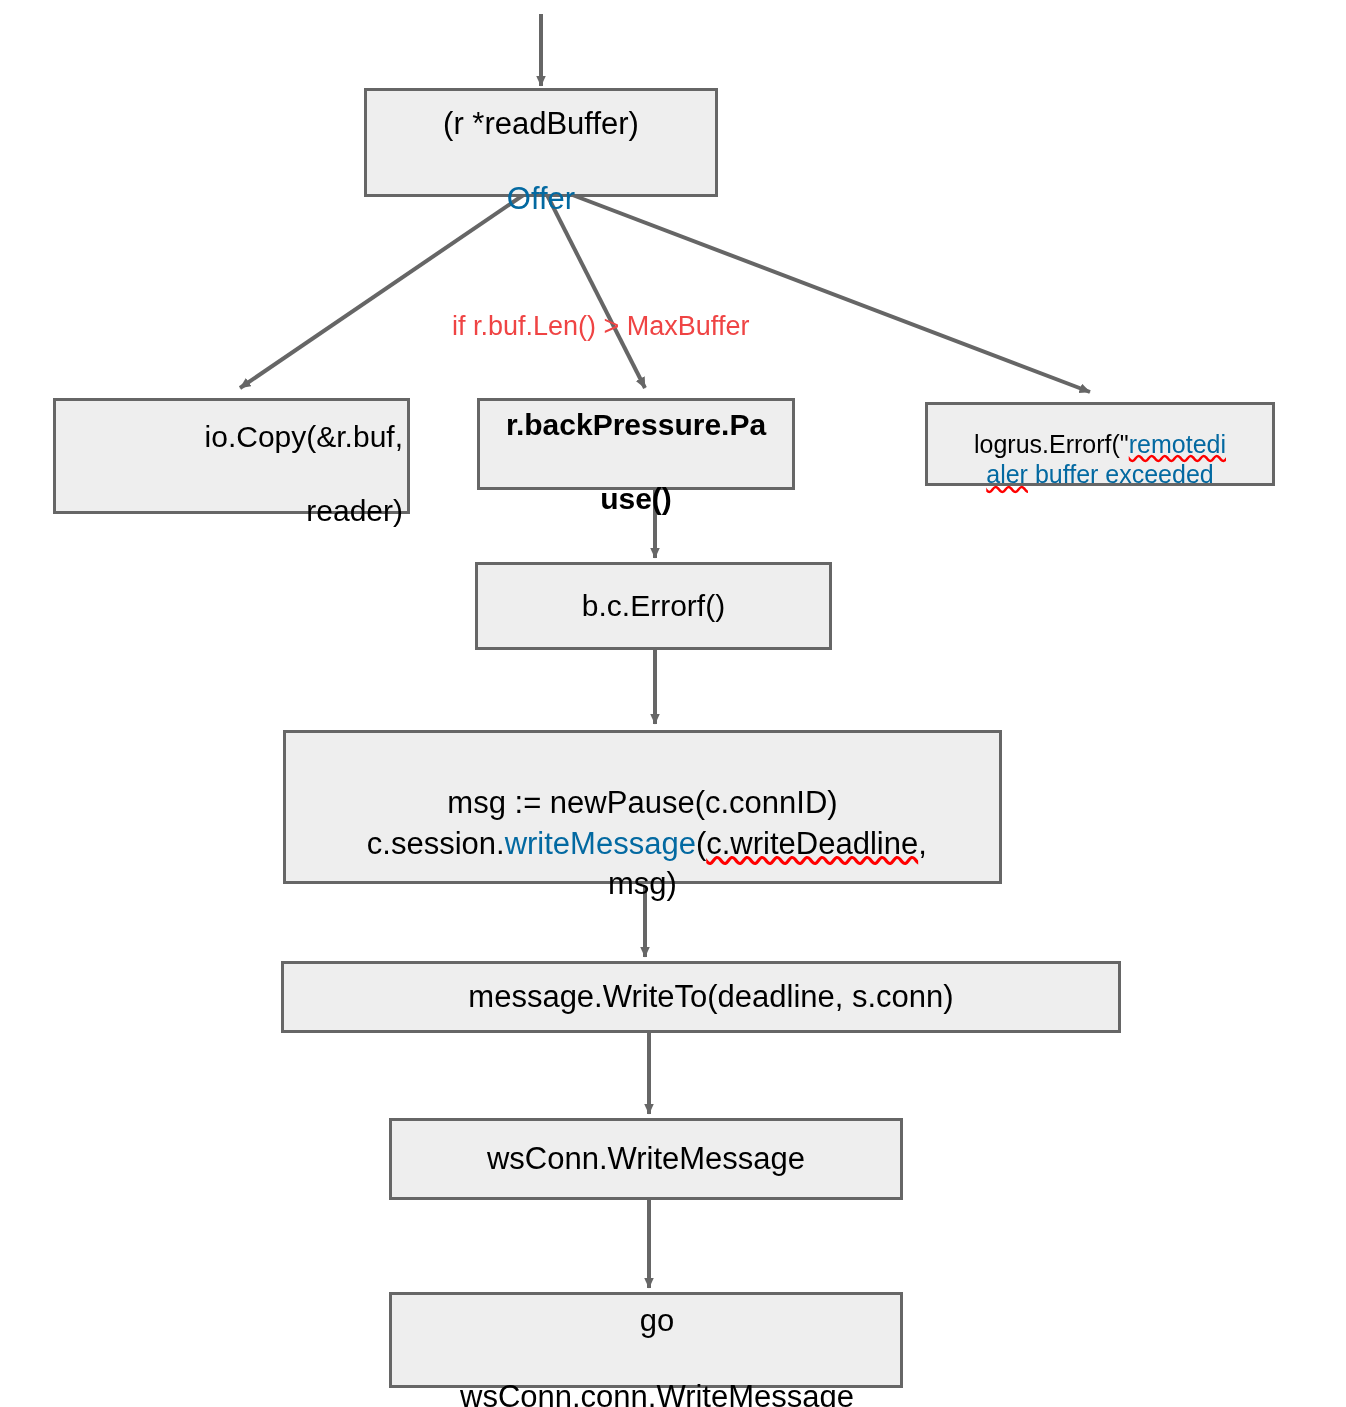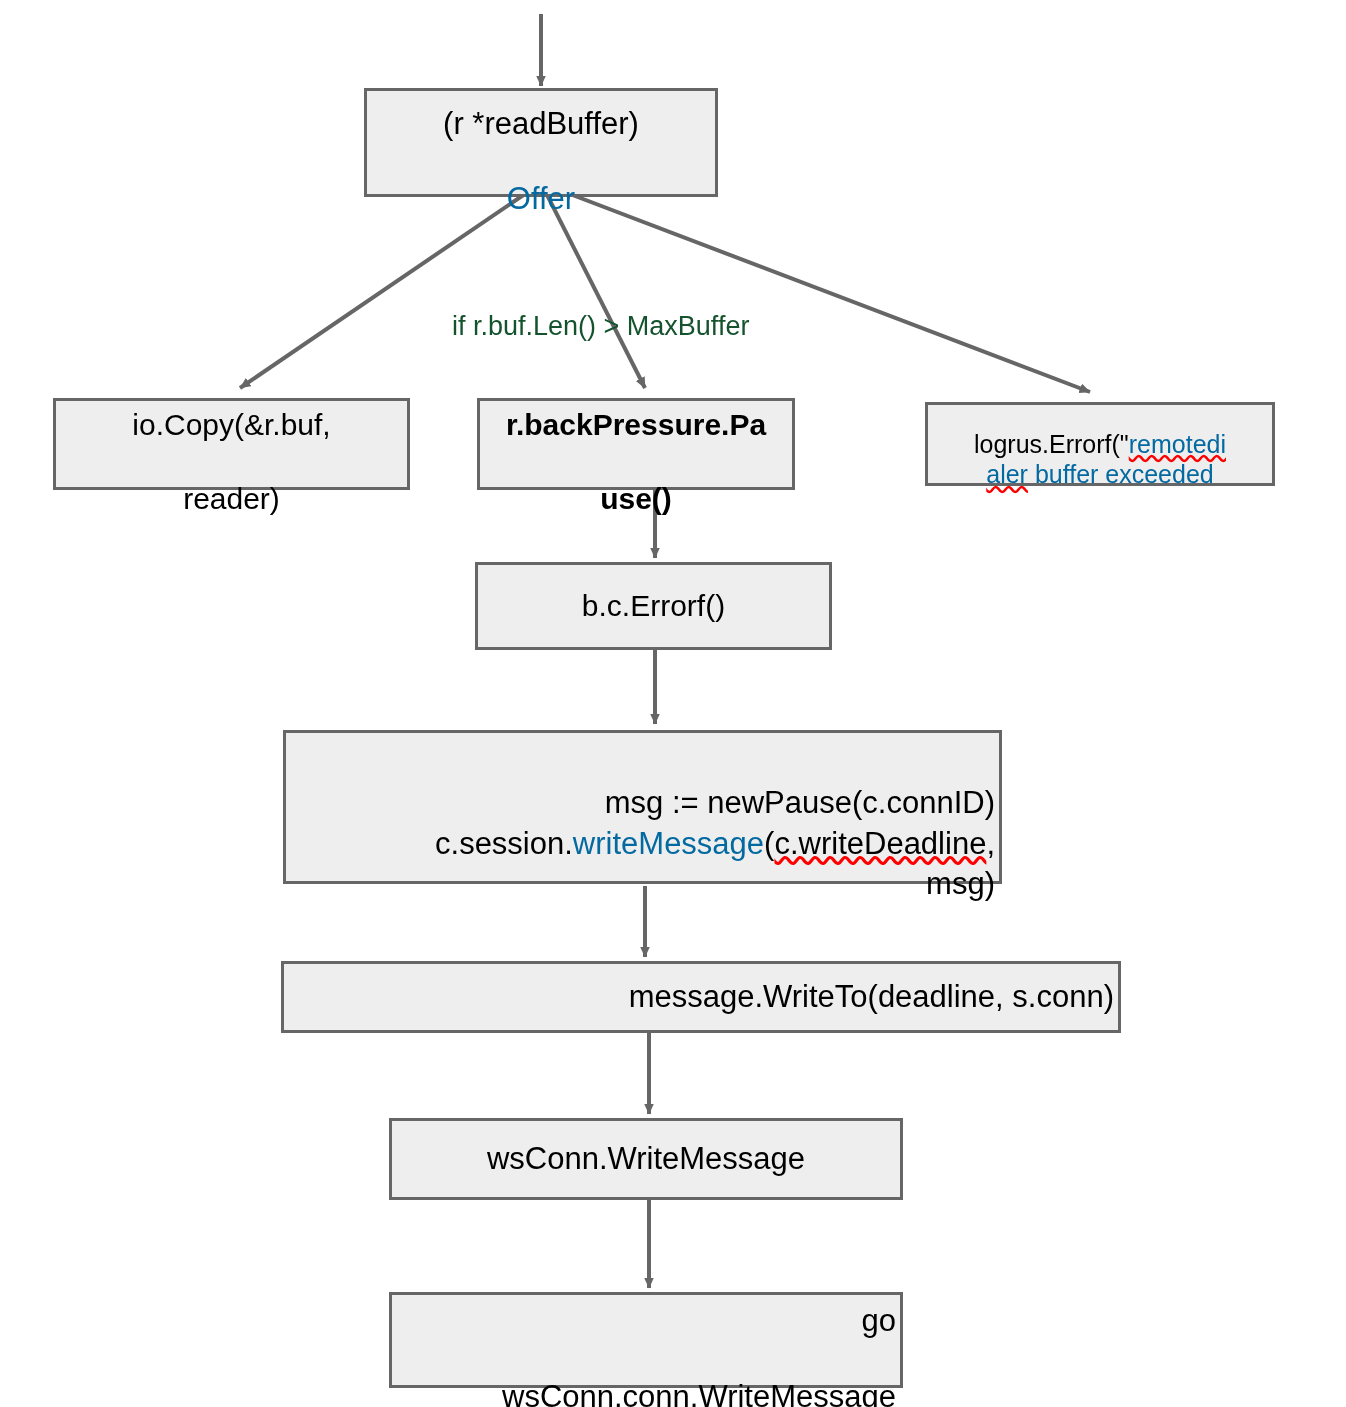--- a/index.html
+++ b/index.html
@@ -46,25 +46,25 @@
   }
   .fs-lg { font-size: 31px; }
   .fs-md { font-size: 30px; }
   .fs-sm { font-size: 25px; }
   .blue { color: #0369a1; }
   .squiggle {
     text-decoration: underline wavy #ff0000;
     text-decoration-skip-ink: none;
     text-underline-offset: 2px;
   }
-  .node-left { justify-content: flex-start; text-align: right; }
+  .node-left { justify-content: flex-start; text-align: center; }
   .edge-label {
     position: absolute;
     font-size: 27px;
-    color: #14532d;
+    color: #ef4444;
     white-space: nowrap;
   }
 </style>
 </head>
 <body>
 
 <div id="diagram-root">
 
   <svg id="edge-layer" viewBox="0 0 1346 1407" width="1346" height="1407" xmlns="http://www.w3.org/2000/svg">
     <defs>
@@ -92,21 +92,21 @@
     <path d="M649,1200 L649,1288" stroke="#666666" stroke-width="4" fill="none" marker-end="url(#arrowhead)"></path>
   </svg>
 
   <div class="node fs-lg" style="left:364px; top:88px; width:354px; height:109px;">
     <span class="node-text">
       <span>(r *readBuffer)</span><br>
       <span class="blue">Offer</span>
     </span>
   </div>
 
-  <div class="node fs-md" style="left:53px; top:398px; width:357px; height:92px;">
+  <div class="node fs-md" style="left:53px; top:398px; width:357px; height:116px;text-align:right;">
     <span class="node-text">
       <span>io.Copy(&amp;r.buf,</span><br>
       <span>reader)</span>
     </span>
   </div>
 
   <div class="node fs-md" style="left:477px; top:398px; width:318px; height:92px;font-weight:bold;">
     <span class="node-text">
       <span>r.backPressure.Pa</span><br>
       <span>use()</span>

